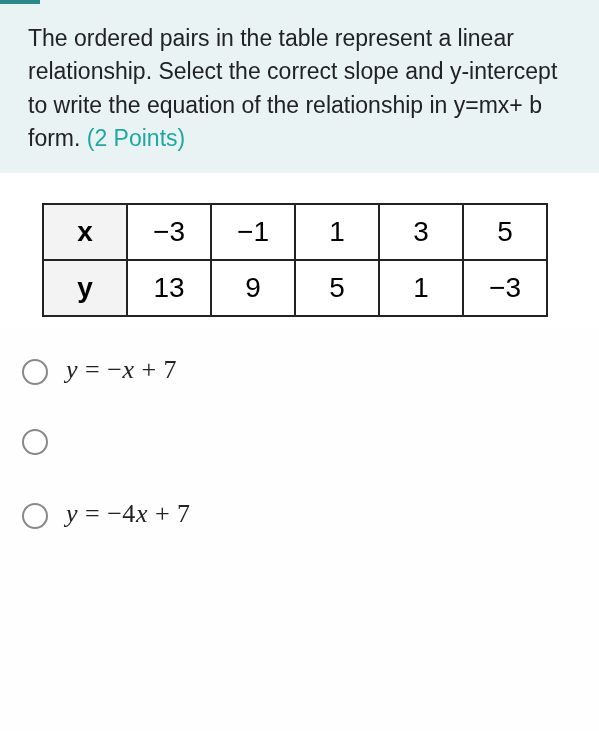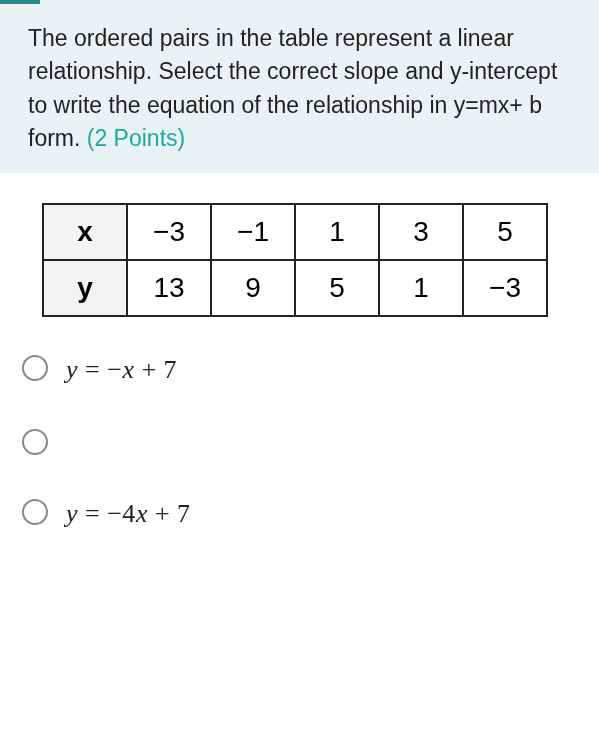--- a/index.html
+++ b/index.html
@@ -49,21 +49,21 @@
     }
     table .hdr {
       font-weight: 700;
       background: #f3f3f3;
     }
     .options {
       padding: 6px 18px 10px 18px;
     }
     .option {
       display: flex;
-      align-items: flex-start;
+      align-items: flex-end;
       padding: 22px 4px;
       gap: 18px;
     }
     .radio {
       width: 26px;
       height: 26px;
       border: 2px solid #888;
       border-radius: 50%;
       flex-shrink: 0;
       background: #fff;

